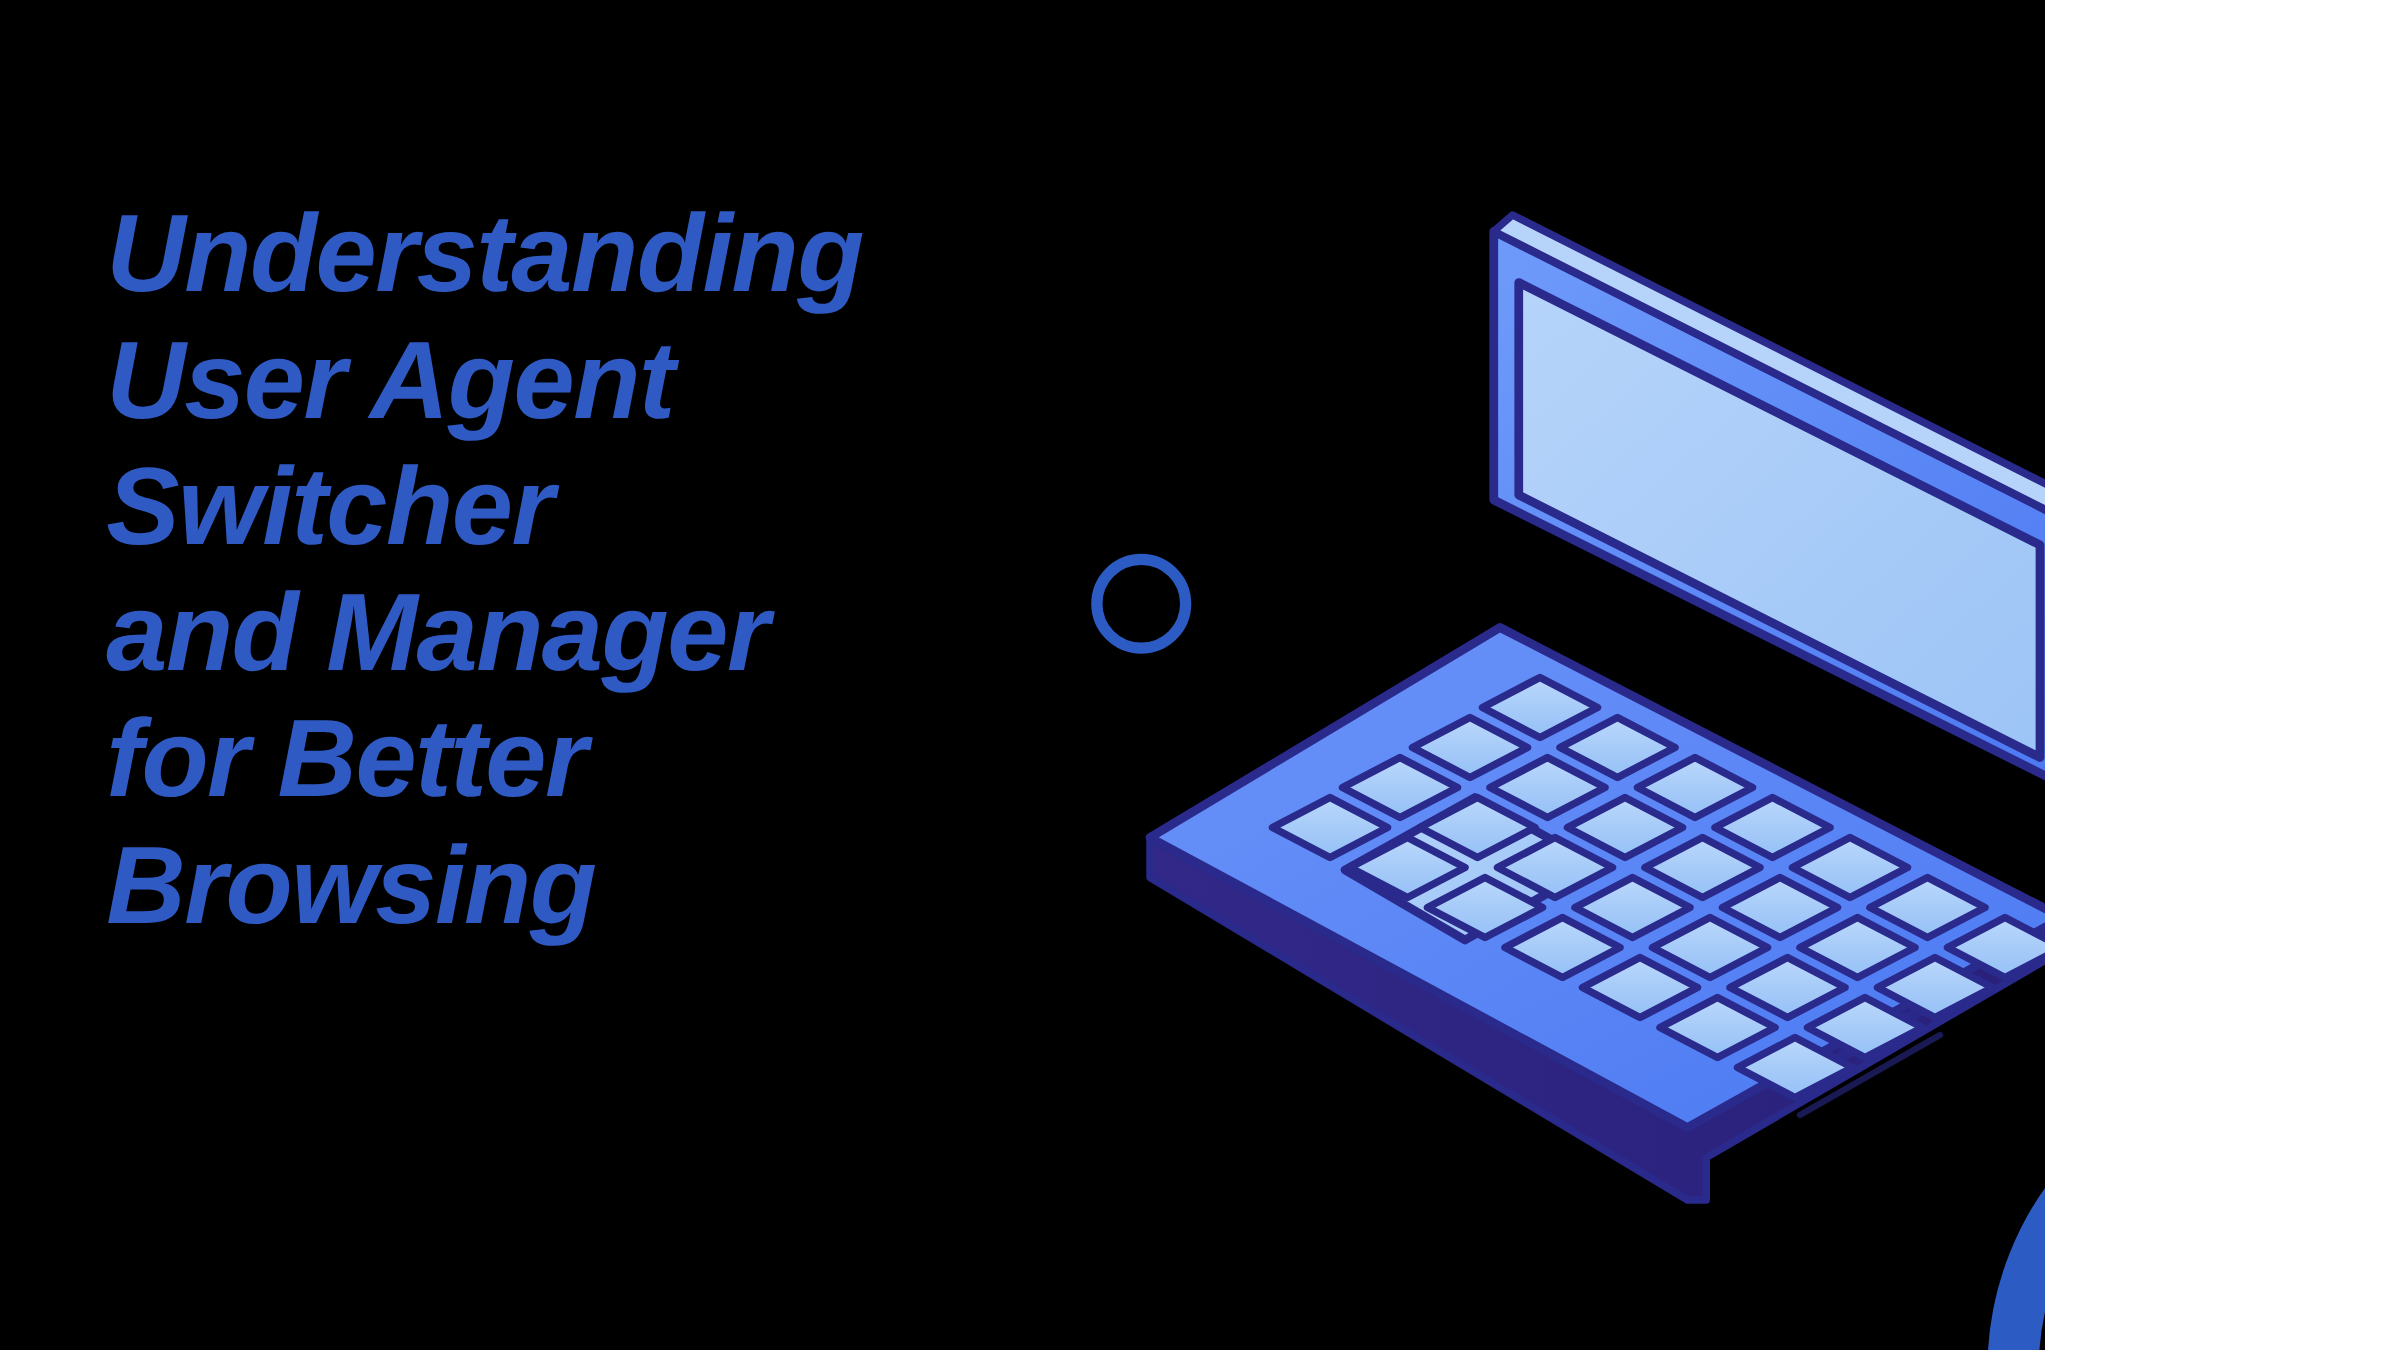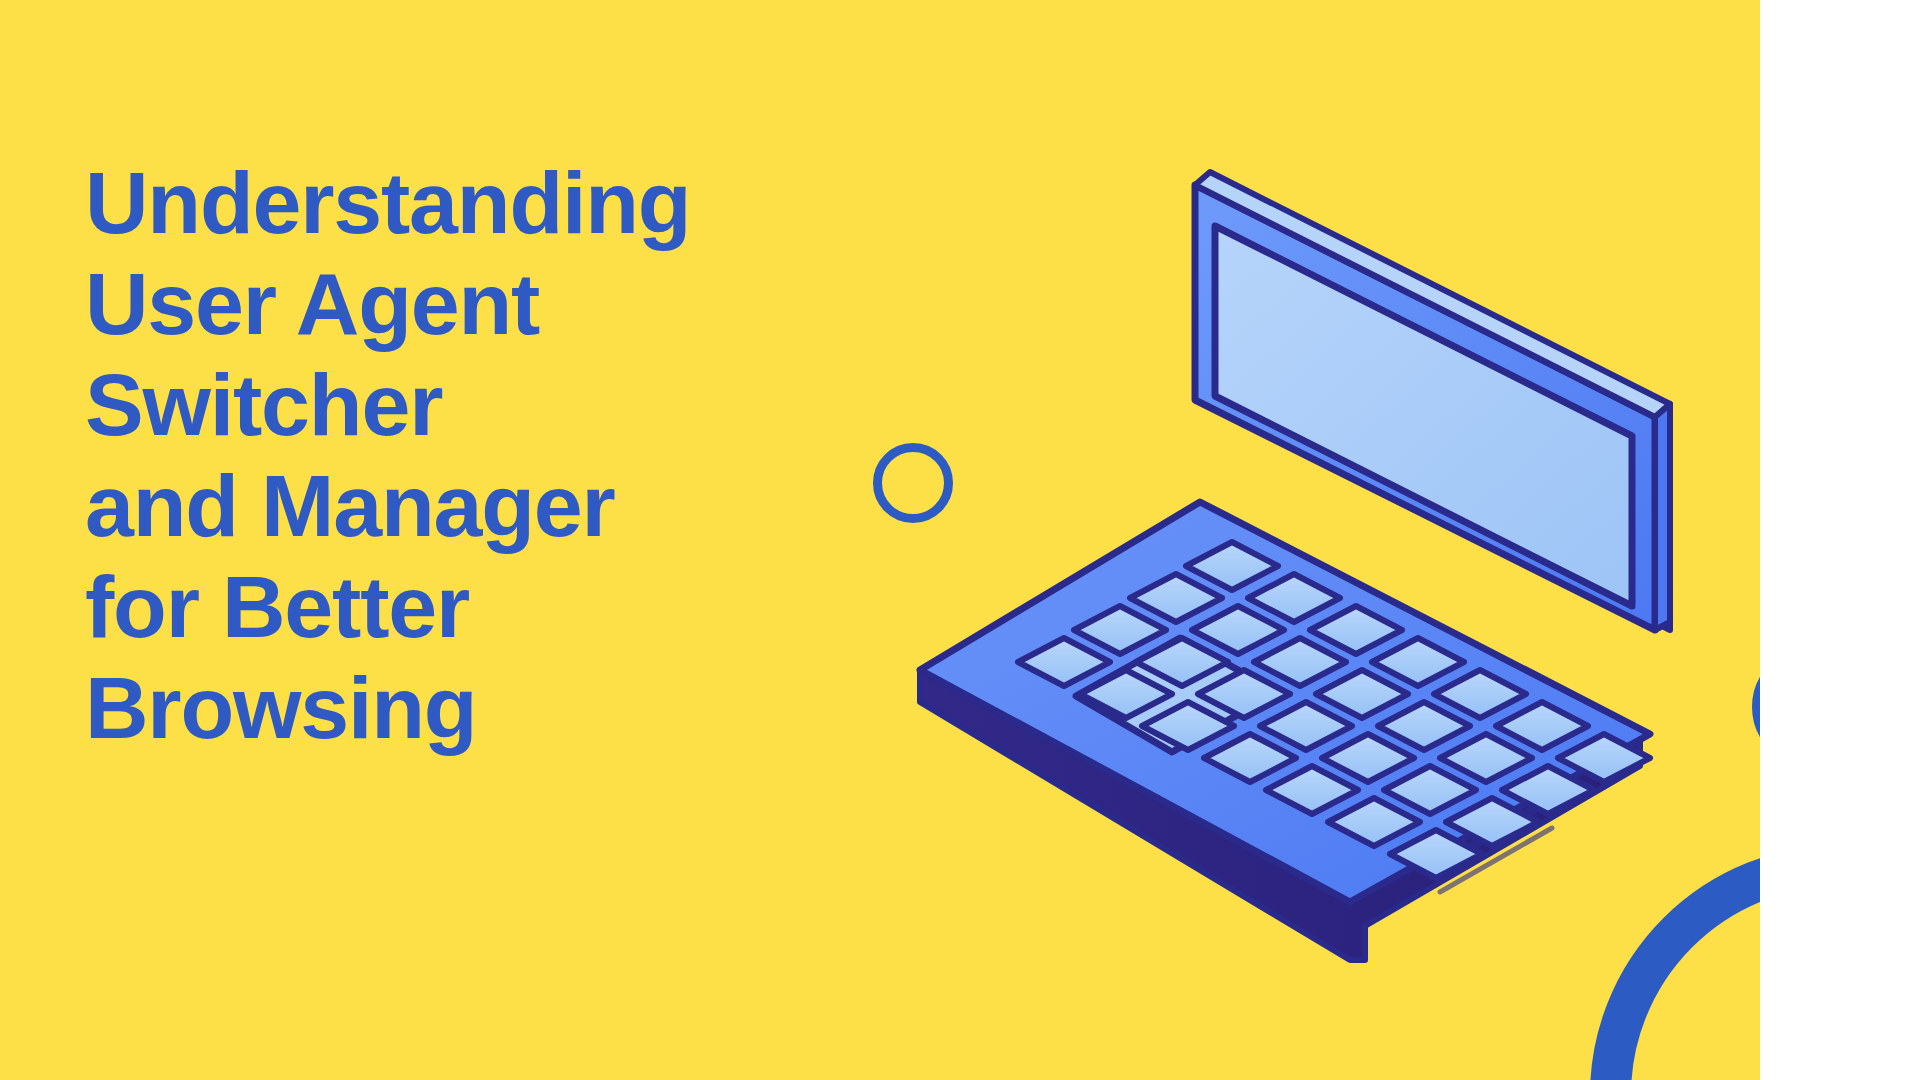--- a/index.html
+++ b/index.html
@@ -5,24 +5,25 @@
   html, body {
     margin: 0;
     padding: 0;
     background: #ffffff;
   }
   body {
     font-family: "Liberation Sans", sans-serif;
   }
   #canvas {
     position: relative;
-    width: 1760px;
+    width: 1636px;
     height: 1080px;
-    background: #fde047;
+    background: #000000;
     overflow: hidden;
+    font-style: italic;
   }
 
   
   .headline {
     position: absolute;
     left: 85px;
     top: 152px;
     width: 720px;
     font-family: "Liberation Sans", sans-serif;
     font-weight: 700;

